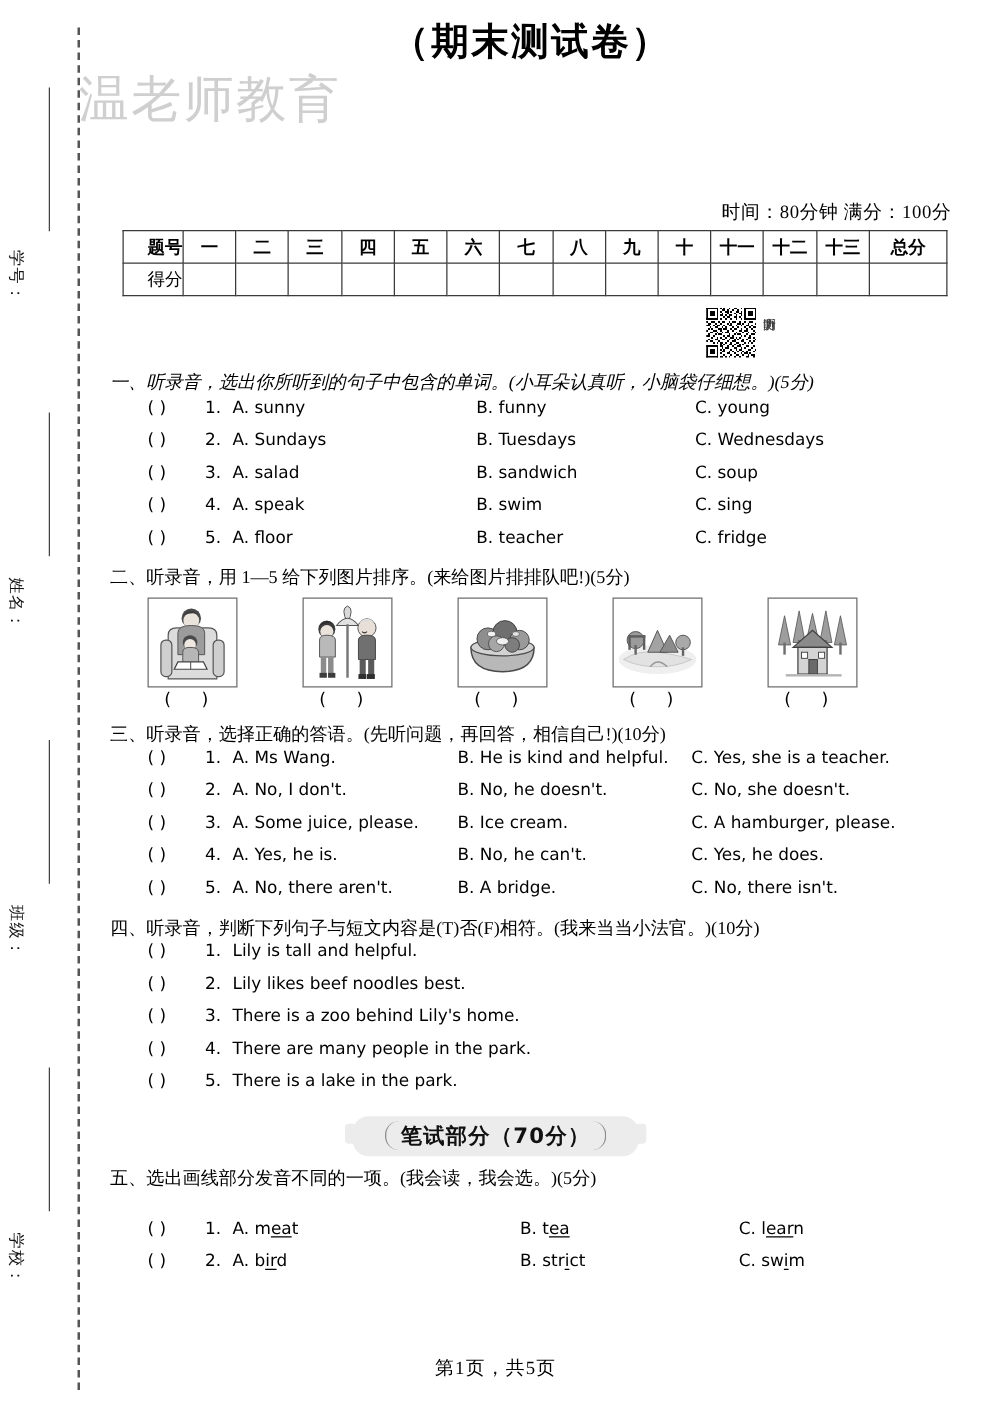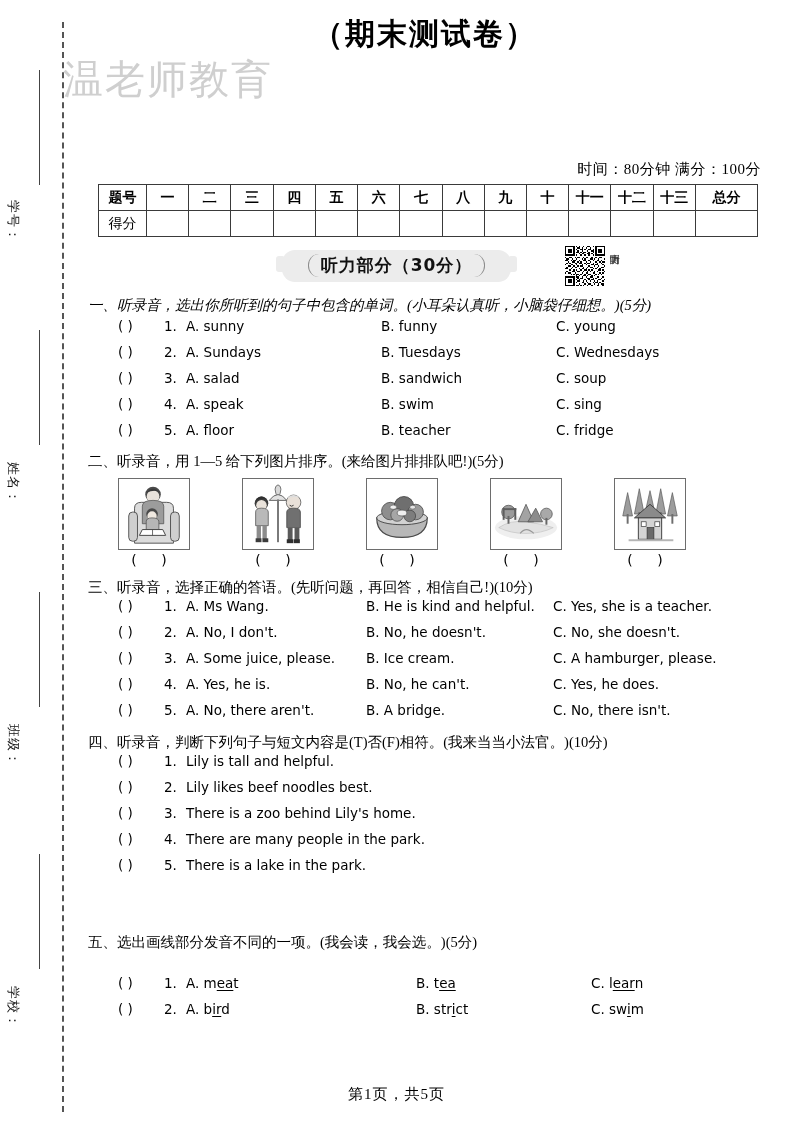--- a/index.html
+++ b/index.html
@@ -73,21 +73,21 @@
   }
   .score-table td {
     border: 1px solid #3a3a3a;
     height: 26px;
     text-align: center;
     vertical-align: middle;
     font-size: 14px;
     font-weight: bold;
     font-family: "Liberation Serif", "DejaVu Serif", serif;
   }
-  .score-table td.lbl { width: 48px; }
+  .score-table td.lbl { width: 48px; text-align: right; }
   .score-table td.tot { width: 62px; }
   .score-table tr.blank td { font-weight: normal; }
 
   
   .pill-row { position: absolute; width: 793px; text-align: center; }
   .pill {
     display: inline-block;
     position: relative;
     background: #ececec;
     border-radius: 13px;
@@ -239,25 +239,20 @@
       <td></td>
       <td></td>
       <td></td>
       <td></td>
       <td></td>
       <td class="tot"></td>
     </tr>
   </tbody>
     </table>
 
-  <div class="pill-row" style="top:250px;">
-    <span class="pill">
-      <span class="inner">听力部分（30分）</span>
-    </span>
-  </div>
 
   <div class="qr-block" style="left:565px; top:246px;">
     <svg class="qr-img" viewBox="0 0 29 29" shape-rendering="crispEdges">
       <rect width="29" height="29" fill="#fff"></rect>
       <g fill="#000">
         <rect x="0" y="0" width="7" height="1"></rect>
           <rect x="0" y="6" width="7" height="1"></rect>
         <rect x="0" y="0" width="1" height="7"></rect>
           <rect x="6" y="0" width="1" height="7"></rect>
         <rect x="2" y="2" width="3" height="3"></rect>
@@ -692,20 +687,25 @@
       <span class="num">4.</span>
       <span class="oa">There are many people in the park.</span>
     </div>
     <div class="opt-row">
       <span class="paren">(        )</span>
       <span class="num">5.</span>
       <span class="oa">There is a lake in the park.</span>
     </div>
   </div>
 
+  <div class="pill-row" style="top:893px;">
+    <span class="pill">
+      <span class="inner">笔试部分（70分）</span>
+    </span>
+  </div>
 
   <div class="q-head" style="top:933px;">五、选出画线部分发音不同的一项。(我会读，我会选。)(5分)</div>
   <div class="opts" style="top:955px;">
     <div class="opt-row">
       <span class="paren">(        )</span>
       <span class="num">1.</span>
       <span class="oa w-a5"><span>A. m</span><u class="ul">ea</u><span>t</span></span>
       <span class="ob w-b5"><span>B. t</span><u class="ul">ea</u><span></span></span>
       <span class="oc"><span>C. l</span><u class="ul">ear</u><span>n</span></span>
     </div>

